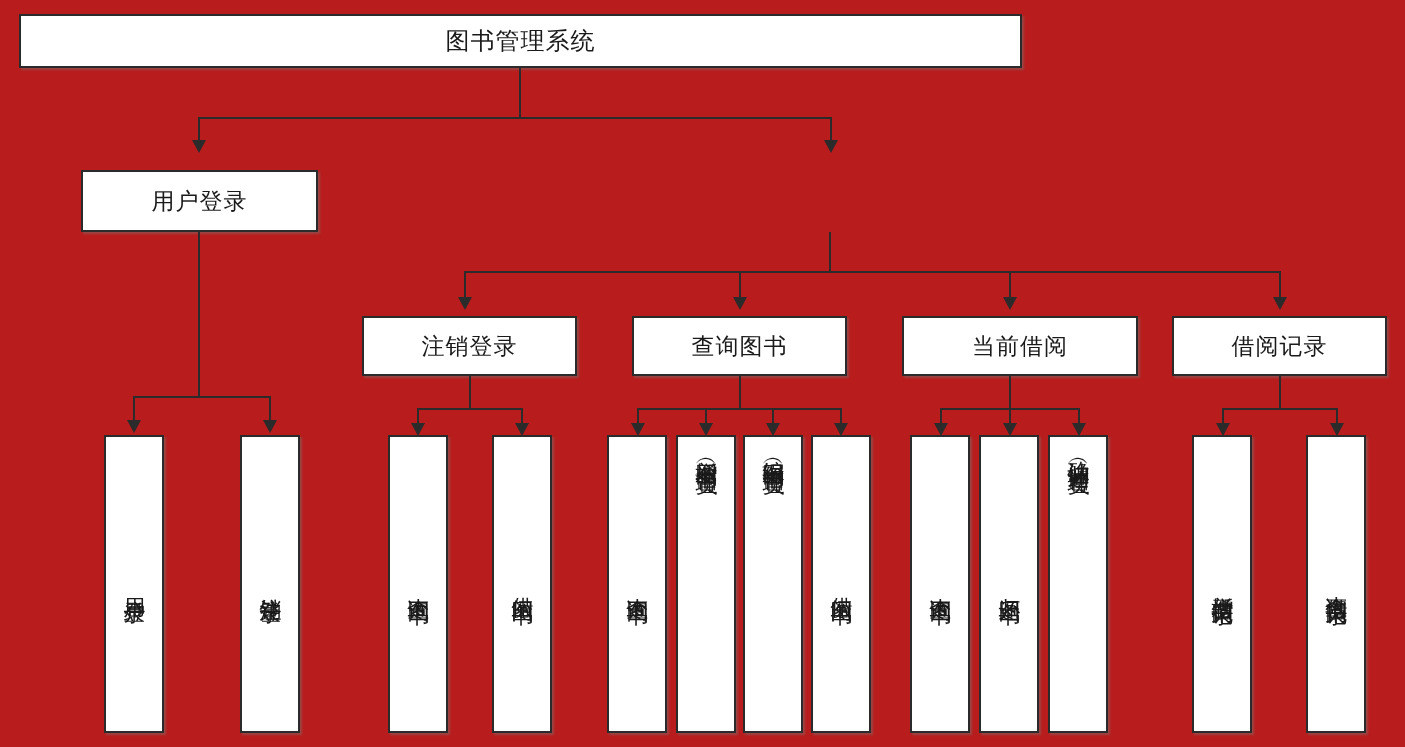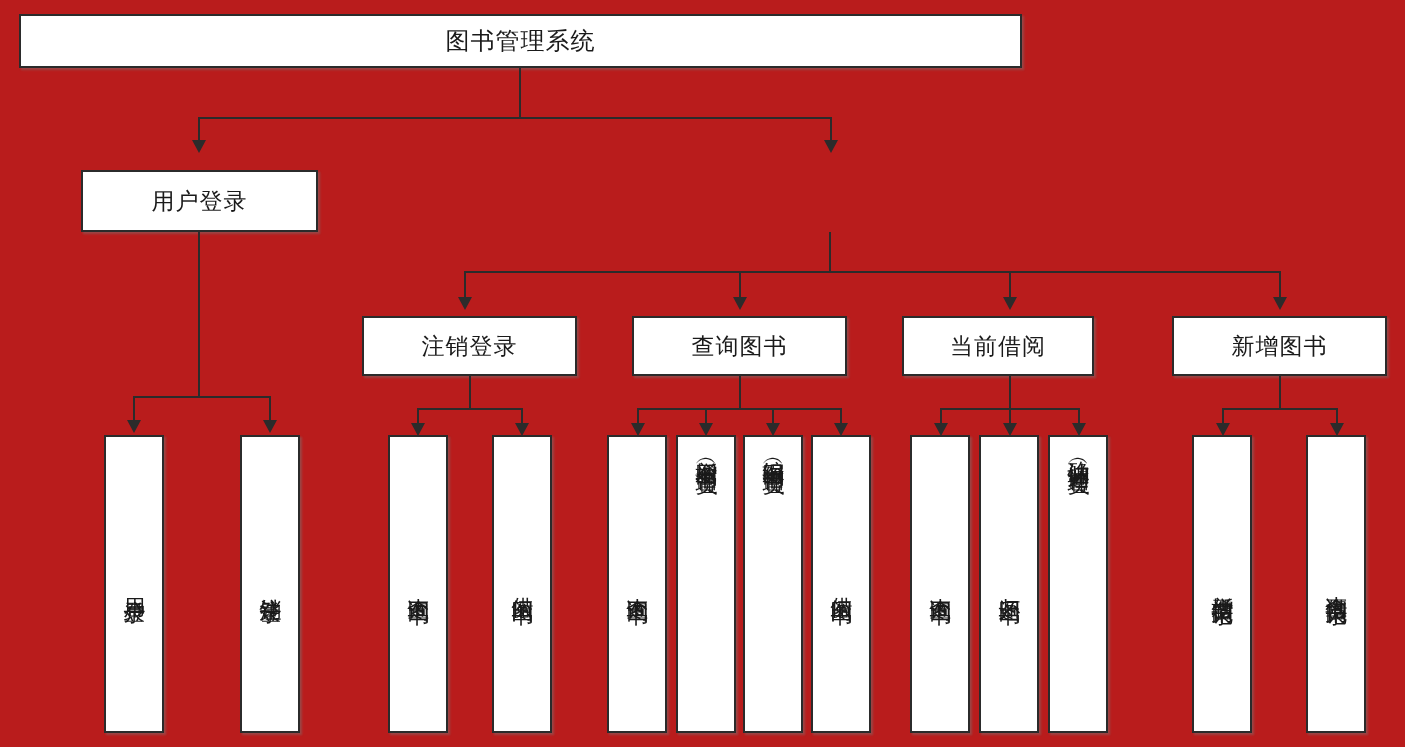--- a/index.html
+++ b/index.html
@@ -127,25 +127,25 @@
   <div class="arrow" style="left:1003px; top:297px;"></div>
   <div class="vline" style="left:1279px; top:271px; width:2px; height:28px;"></div>
   <div class="arrow" style="left:1273px; top:297px;"></div>
 
   <div class="node h" style="left:362px; top:316px; width:215px; height:60px;">
     <span class="label">注销登录</span>
   </div>
   <div class="node h" style="left:632px; top:316px; width:215px; height:60px;">
     <span class="label">查询图书</span>
   </div>
-  <div class="node h" style="left:902px; top:316px; width:192px; height:60px;">
+  <div class="node h" style="left:902px; top:316px; width:236px; height:60px;">
     <span class="label">当前借阅</span>
   </div>
   <div class="node h" style="left:1172px; top:316px; width:215px; height:60px;">
-    <span class="label">新增图书</span>
+    <span class="label">借阅记录</span>
   </div>
 
   <div class="vline" style="left:469px; top:376px; width:2px; height:33px;"></div>
   <div class="hline" style="left:417px; top:408px; width:106px; height:2px;"></div>
   <div class="vline" style="left:417px; top:408px; width:2px; height:20px;"></div>
   <div class="arrow" style="left:411px; top:423px;"></div>
   <div class="vline" style="left:521px; top:408px; width:2px; height:20px;"></div>
   <div class="arrow" style="left:515px; top:423px;"></div>
 
   <div class="vline" style="left:739px; top:376px; width:2px; height:33px;"></div>

